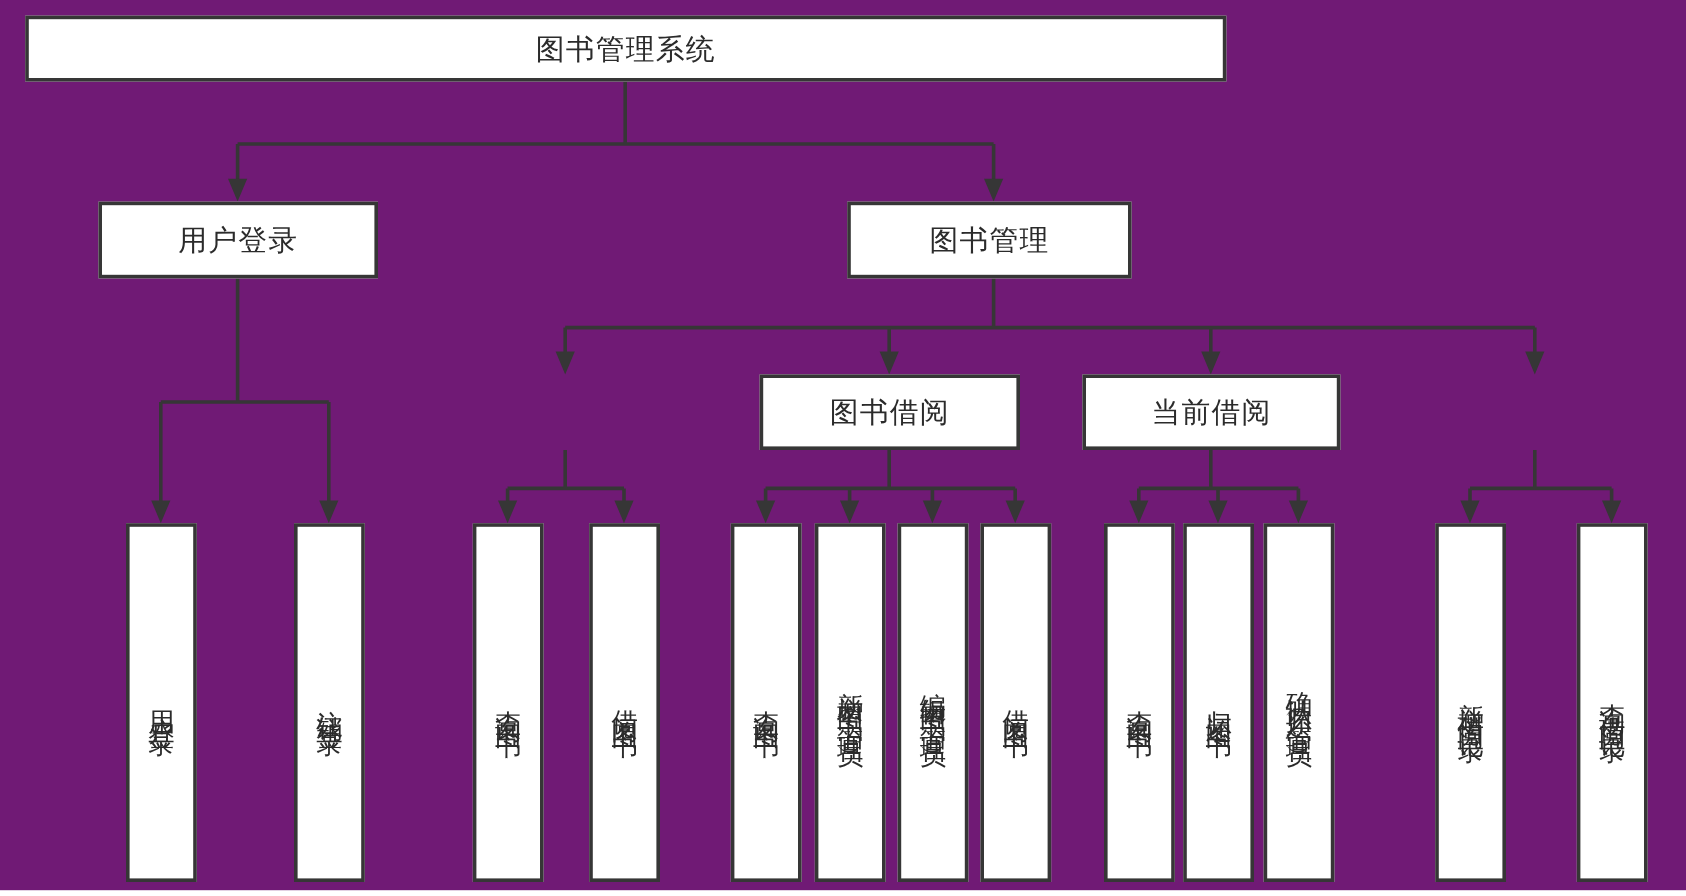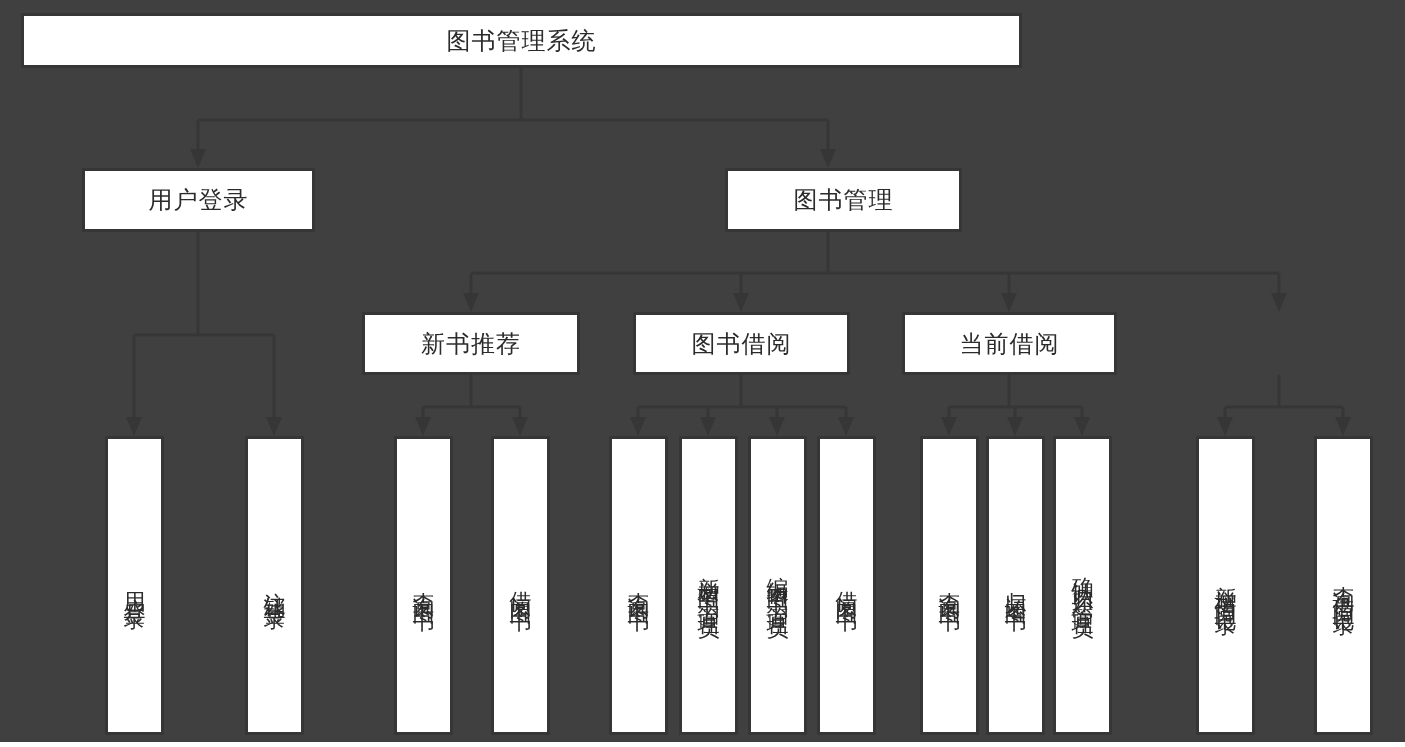--- a/index.html
+++ b/index.html
@@ -1,17 +1,17 @@
 <!DOCTYPE html>
 <html><head>
 <meta charset="utf-8">
 <style>
   html,body{margin:0;padding:0;background:#ffffff;}
   .stage{
-    position:relative;width:1405px;height:742px;background:#404040;
+    position:relative;width:1405px;height:742px;background:#701a75;
     font-family:"Liberation Sans",sans-serif;overflow:hidden;
   }
   .wires{position:absolute;left:0;top:0;z-index:1;}
   .box{
     position:absolute;background:#ffffff;border:3px solid #363636;
     box-sizing:border-box;display:flex;align-items:center;justify-content:center;
     color:#2b2b2b;z-index:2;
   }
   .hlabel{font-size:24px;letter-spacing:1px;white-space:nowrap;}
   .vtext{
@@ -68,27 +68,24 @@
     </g>
   </svg>
 
   <div class="box" style="left:21px;top:13px;width:1001px;height:55px">
     <span class="hlabel">图书管理系统</span>
   </div>
 
   <div class="box" style="left:82px;top:168px;width:233px;height:64px">
     <span class="hlabel">用户登录</span>
   </div>
-  <div class="box" style="left:725px;top:168px;width:237px;height:64px">
+  <div class="box" style="left:706px;top:168px;width:237px;height:64px">
     <span class="hlabel">图书管理</span>
   </div>
 
-  <div class="box" style="left:362px;top:312px;width:218px;height:63px">
-    <span class="hlabel">新书推荐</span>
-  </div>
   <div class="box" style="left:633px;top:312px;width:217px;height:63px">
     <span class="hlabel">图书借阅</span>
   </div>
   <div class="box" style="left:902px;top:312px;width:215px;height:63px">
     <span class="hlabel">当前借阅</span>
   </div>
 
   <div class="box" style="left:105px;top:436px;width:59px;height:299px">
     <span class="vtext">用户登录</span>
   </div>

